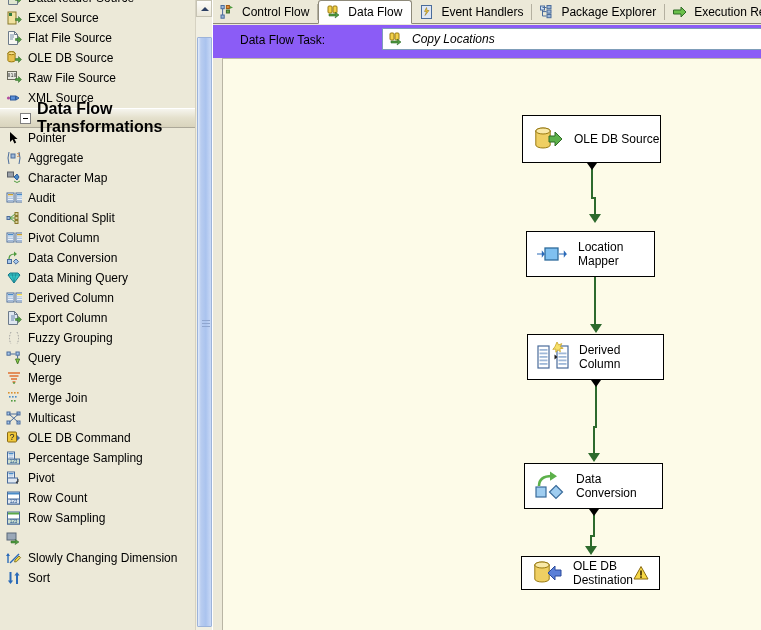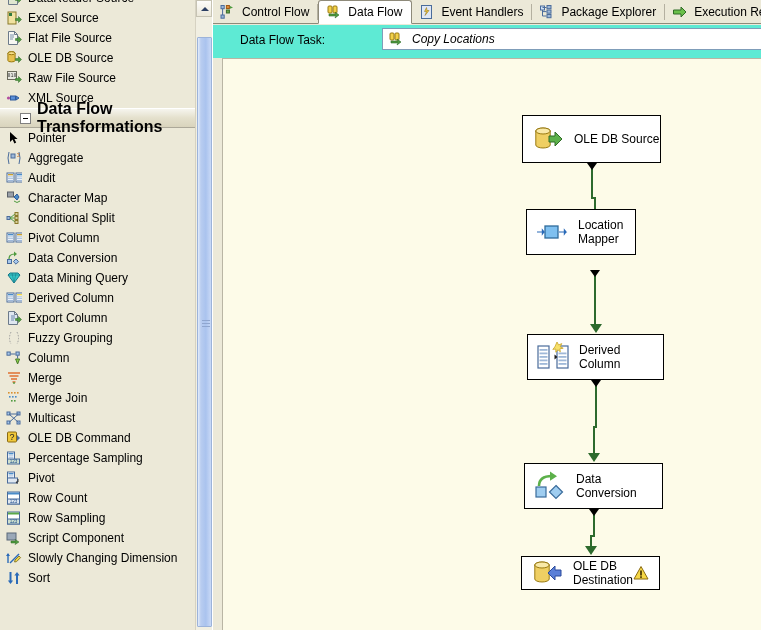--- a/index.html
+++ b/index.html
@@ -142,21 +142,21 @@
     z-index: 3;
     margin-bottom: -1px;
   }
   .tab.active::after { display: none; }
   .tab-ico { width: 16px; height: 16px; flex: 0 0 auto; }
 
   
   #taskbar {
     position: absolute; left: 0; top: 25px;
     width: 548px; height: 33px;
-    background: #5eead4;
+    background: #8b5cf6;
   }
   #task-label {
     position: absolute; left: 27px; top: 8px;
     font-size: 12px; color: #000;
   }
   #task-combo {
     position: absolute; left: 169px; top: 3px;
     width: 385px; height: 22px;
     background: #ffffff;
     border: 1px solid #7f9db9;
@@ -301,20 +301,30 @@
         <div class="tb-item">
         <span class="tb-icon">
             <svg width="16" height="16" viewBox="0 0 16 16">
               <path d="M3 2 q-2 6 0 12" stroke="#4a6c9b" fill="none"></path>
               <path d="M13 2 q2 6 0 12" stroke="#4a6c9b" fill="none"></path>
               <rect x="5" y="4" width="4" height="4" fill="#9fb8d8" stroke="#4a6c9b"></rect>
               <text x="11" y="7" font-size="5" fill="#c07030">Σ</text>
             </svg>
           </span>
         <span class="tb-label">Aggregate</span>
+      </div>
+        <div class="tb-item">
+        <span class="tb-icon">
+            <svg width="16" height="16" viewBox="0 0 16 16">
+              <rect x="1.5" y="2" width="6" height="5" fill="#9aa0a8" stroke="#5a6068"></rect>
+              <path d="M8 7 l3 -3 l2 3 l-2 3 z" fill="#4a8cc8" stroke="#2f5b9b"></path>
+              <path d="M8 11 q3 3 6 0" stroke="#4f9b3f" fill="none"></path>
+            </svg>
+          </span>
+        <span class="tb-label">Character Map</span>
       </div>
         <div class="tb-item">
         <span class="tb-icon">
             <svg width="16" height="16" viewBox="0 0 16 16">
               <rect x="1" y="3" width="7" height="9" fill="#fff" stroke="#4a6c9b"></rect>
      <rect x="2" y="4" width="5" height="1.4" fill="#c8a030"></rect>
      <rect x="2" y="6.4" width="5" height="1" fill="#9fb8d8"></rect>
      <rect x="2" y="8.2" width="5" height="1" fill="#9fb8d8"></rect>
      <rect x="2" y="10" width="5" height="1" fill="#9fb8d8"></rect>
               <path d="M8.6 7.5 h3 l-0.8 -1.4 l2.4 1.4 l-2.4 1.4 l0.8 -1.4" fill="#333"></path>
@@ -323,30 +333,20 @@
      <rect x="11" y="6.4" width="5" height="1" fill="#9fb8d8"></rect>
      <rect x="11" y="8.2" width="5" height="1" fill="#9fb8d8"></rect>
      <rect x="11" y="10" width="5" height="1" fill="#9fb8d8"></rect>
             </svg>
           </span>
         <span class="tb-label">Audit</span>
       </div>
         <div class="tb-item">
         <span class="tb-icon">
             <svg width="16" height="16" viewBox="0 0 16 16">
-              <rect x="1.5" y="2" width="6" height="5" fill="#9aa0a8" stroke="#5a6068"></rect>
-              <path d="M8 7 l3 -3 l2 3 l-2 3 z" fill="#4a8cc8" stroke="#2f5b9b"></path>
-              <path d="M8 11 q3 3 6 0" stroke="#4f9b3f" fill="none"></path>
-            </svg>
-          </span>
-        <span class="tb-label">Character Map</span>
-      </div>
-        <div class="tb-item">
-        <span class="tb-icon">
-            <svg width="16" height="16" viewBox="0 0 16 16">
               <rect x="1" y="6.5" width="3" height="3" fill="#9fb8d8" stroke="#4a6c9b"></rect>
               <path d="M4 8 L9 4 M4 8 L9 8 M4 8 L9 12" stroke="#4f9b3f"></path>
               <rect x="9" y="2.5" width="3" height="3" fill="#d8d0a0" stroke="#8a7a2a"></rect>
               <rect x="9" y="6.5" width="3" height="3" fill="#d8d0a0" stroke="#8a7a2a"></rect>
               <rect x="9" y="10.5" width="3" height="3" fill="#d8d0a0" stroke="#8a7a2a"></rect>
             </svg>
           </span>
         <span class="tb-label">Conditional Split</span>
       </div>
         <div class="tb-item">
@@ -428,21 +428,21 @@
         <div class="tb-item">
         <span class="tb-icon">
             <svg width="16" height="16" viewBox="0 0 16 16">
               <rect x="1" y="2" width="3.2" height="3.2" fill="#a8c8ec" stroke="#4a6c9b"></rect>
               <path d="M4.5 4 h5" stroke="#4a6c9b"></path>
               <rect x="10" y="2" width="3.2" height="3.2" fill="#a8c8ec" stroke="#4a6c9b"></rect>
               <path d="M11.6 5.5 v3" stroke="#4a6c9b"></path>
               <path d="M9.6 9 l4 0 l-2 5 z" fill="#8ad04a" stroke="#4a7a2a"></path>
             </svg>
           </span>
-        <span class="tb-label">Column</span>
+        <span class="tb-label">Query</span>
       </div>
         <div class="tb-item">
         <span class="tb-icon">
             <svg width="16" height="16" viewBox="0 0 16 16">
               <path d="M2 3 h12 M3.5 6 h9 M5 9 h6 M6.5 12 h3" stroke="#e07030" stroke-width="1.4"></path>
               <path d="M8 12 v2" stroke="#4f9b3f" stroke-width="1.4"></path>
             </svg>
           </span>
         <span class="tb-label">Merge</span>
       </div>
@@ -540,21 +540,20 @@
           </span>
         <span class="tb-label">Row Sampling</span>
       </div>
         <div class="tb-item">
         <span class="tb-icon">
             <svg width="16" height="16" viewBox="0 0 16 16">
               <rect x="1" y="3" width="9" height="7" fill="#9aa8b8" stroke="#5a6878"></rect>
               <path d="M5 11 h5 l-1 -1.6 l4 2.6 l-4 2.6 l1 -1.6 h-5 z" fill="#4f9b3f" stroke="#2f6b26" stroke-width="0.5"></path>
             </svg>
           </span>
-        <span class="tb-label">Script Component</span>
       </div>
         <div class="tb-item">
         <span class="tb-icon">
             <svg width="16" height="16" viewBox="0 0 16 16">
               <path d="M2 13 L2 4" stroke="#2a6ab8" stroke-width="1.4"></path>
               <path d="M2 3 l2 3 h-4 z" fill="#2a6ab8"></path>
               <path d="M4 13 L13 4" stroke="#2a6ab8" stroke-width="1.4"></path>
               <path d="M9 10 l4 -4 l1.6 1.6 l-4 4 l-2 0.4 z" fill="#f0d84a" stroke="#8a7a2a"></path>
             </svg>
           </span>
@@ -682,21 +681,21 @@
           <div class="node" style="left:299px;top:56px;width:139px;height:48px">
         <span class="node-icon"><svg width="32" height="32" viewBox="0 0 32 32">
         <ellipse cx="11" cy="8" rx="7.2" ry="3" fill="#f7e08a" stroke="#9a7b12"></ellipse>
         <path d="M3.8 8 v14 a7.2 3 0 0 0 14.4 0 v-14" fill="#efcf63" stroke="#9a7b12"></path>
         <ellipse cx="11" cy="8" rx="7.2" ry="3" fill="#f9e9a8" stroke="#9a7b12"></ellipse>
         <path d="M17 13 h6 v-4 l7 7 l-7 7 v-4 h-6 z" fill="#5cb04a" stroke="#2f6b26"></path>
       </svg></span>
         <span class="node-label">OLE DB Source</span>
 
       </div>
-          <div class="node" style="left:303px;top:150px;width:110px;height:46px">
+          <div class="node" style="left:303px;top:172px;width:129px;height:46px">
         <span class="node-icon"><svg width="32" height="32" viewBox="0 0 32 32">
         <rect x="9" y="10" width="13" height="12" fill="#7fc0f0" stroke="#2f6b9b" stroke-width="1.3"></rect>
         <path d="M1 16 h7 l-1.6 -2 l0 4 l1.6 -2" fill="#2a6ab8" stroke="#2a6ab8" stroke-width="1.2"></path>
         <path d="M23 16 h7 l-1.6 -2 l0 4 l1.6 -2" fill="#2a6ab8" stroke="#2a6ab8" stroke-width="1.2"></path>
       </svg></span>
         <span class="node-label">Location Mapper</span>
 
       </div>
           <div class="node" style="left:304px;top:275px;width:137px;height:46px">
         <span class="node-icon"><svg width="32" height="32" viewBox="0 0 32 32">

